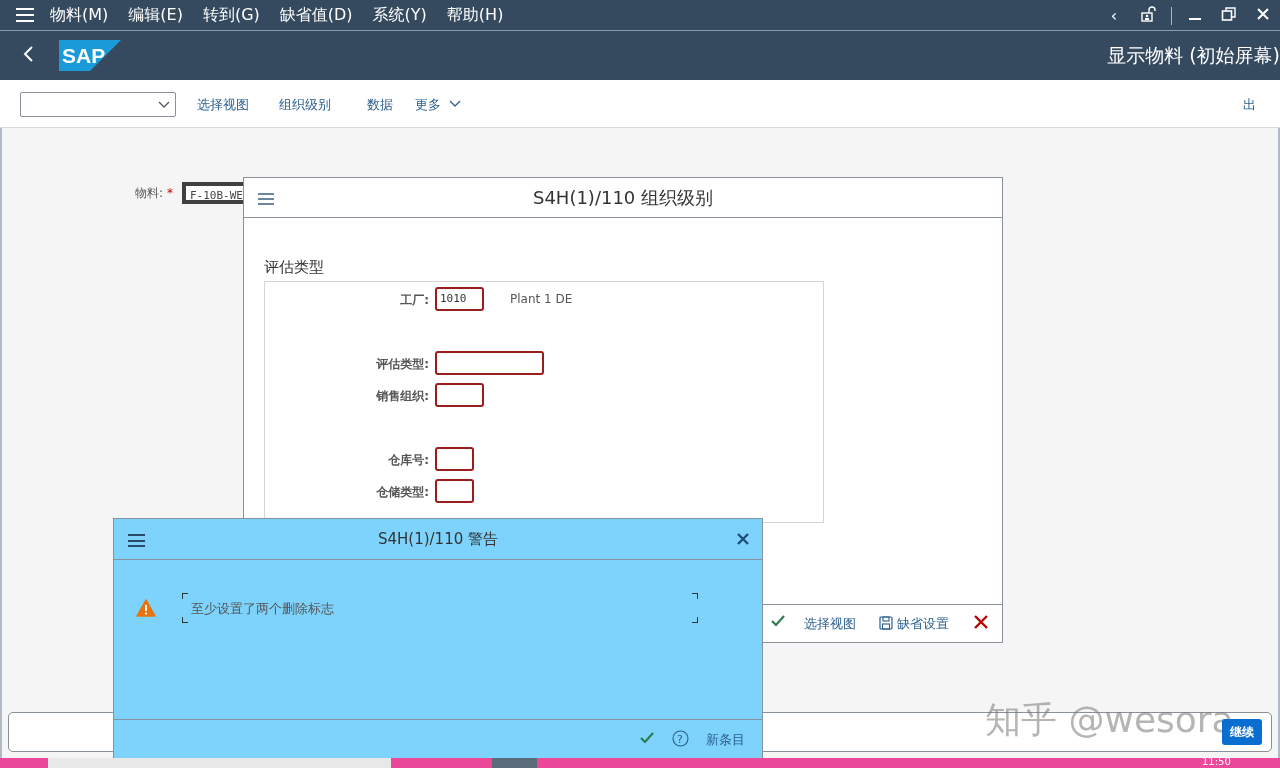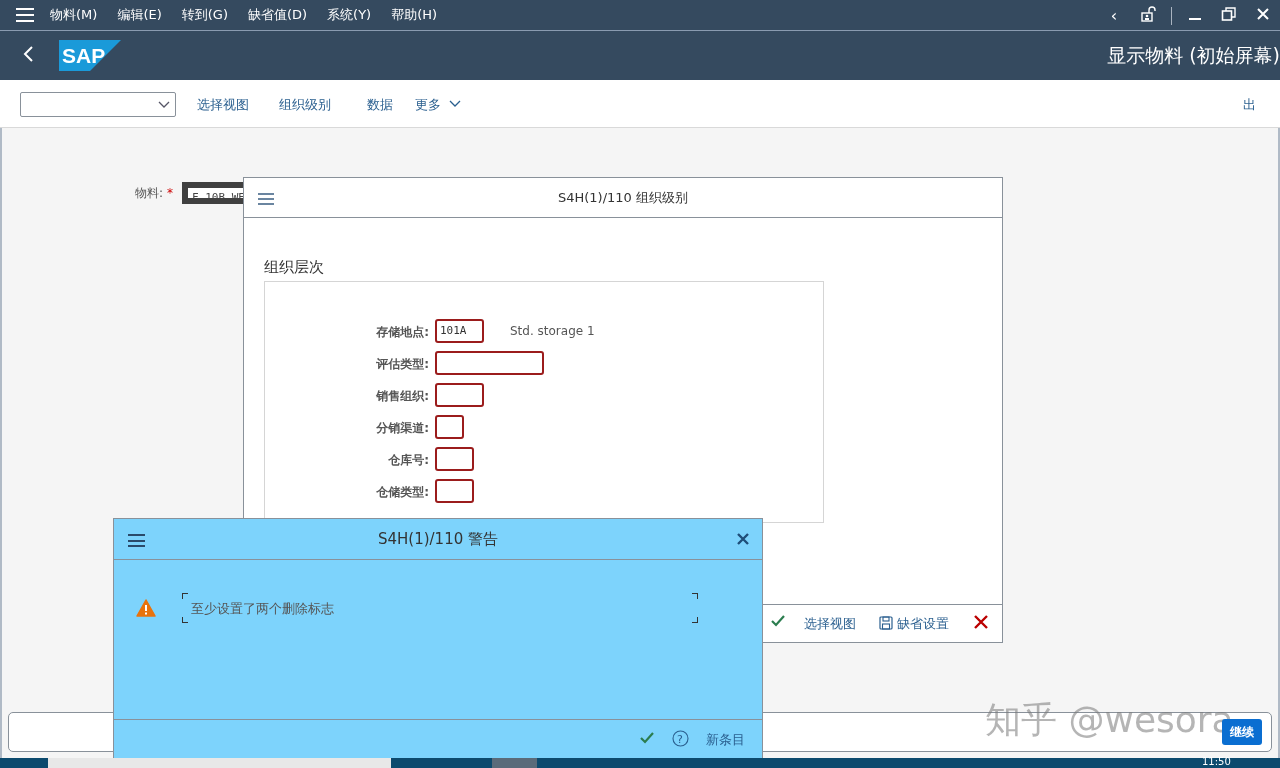--- a/index.html
+++ b/index.html
@@ -3,21 +3,21 @@
 <meta charset="utf-8">
 <style>
   * { box-sizing: border-box; margin: 0; padding: 0; }
   html, body { width: 1280px; height: 768px; overflow: hidden; }
   body { font-family: "DejaVu Sans", "Liberation Sans", sans-serif; background: #f5f5f5; position: relative; color: #333; }
 
   
   .menubar { position: absolute; left: 0; top: 0; width: 1280px; height: 31px; background: #354a5f; border-bottom: 1px solid #8a9bb0; display: flex; align-items: center; }
   .menubar .hamb { width: 18px; height: 14px; margin-left: 16px; display: flex; flex-direction: column; justify-content: space-between; cursor: pointer; }
   .menubar .hamb span { display: block; height: 2px; background: #fff; }
-  .menubar .menu-item { color: #fff; font-size: 13px; margin-left: 20px; cursor: pointer; white-space: nowrap; }
+  .menubar .menu-item { color: #fff; font-size: 16px; margin-left: 20px; cursor: pointer; white-space: nowrap; }
   .menubar .menu-item:first-of-type { margin-left: 16px; }
   .menubar .right { position: absolute; right: 0; top: 0; height: 31px; display: flex; align-items: center; }
   .menubar .right .ic { color: #fff; width: 34px; text-align: center; font-size: 16px; cursor: pointer; }
   .menubar .sep { width: 1px; height: 18px; background: #aab4c0; margin: 0 6px; }
 
   
   .titlebar { position: absolute; left: 0; top: 31px; width: 1280px; height: 49px; background: #354a5f; padding-left: 19px; }
   .titlebar .back { position: absolute; left: 22px; top: 12px; color: #fff; font-size: 22px; cursor: pointer; }
   .titlebar .logo { position: absolute; left: 59px; top: 9px; width: 62px; height: 31px; }
   .titlebar .title { position: absolute; left: 0; width: 1280px; top: 12px; text-align: right; color: #fff; font-size: 19px; }
@@ -28,28 +28,28 @@
   .toolbar .combo .chev { position: absolute; right: 5px; top: 2px; color: #556; font-size: 13px; }
   .toolbar .tb-btn { position: absolute; top: 16px; color: #0a6ed1; font-size: 13px; cursor: pointer; color: #2a5f8f; }
   .toolbar .exit { position: absolute; right: 24px; top: 16px; font-size: 13px; color: #2a5f8f; cursor: pointer; }
 
   .left-edge { position: absolute; left: 0; top: 128px; width: 2px; height: 630px; background: #b0bac6; }
   .right-edge { position: absolute; right: 0; top: 128px; width: 2px; height: 630px; background: #b0bac6; }
 
   
   .mat-label { position: absolute; left: 135px; top: 185px; font-size: 12px; color: #555; }
   .mat-label .req { color: #c00; }
-  .mat-input { position: absolute; left: 182px; top: 182px; width: 80px; height: 22px; border: 6px solid #404040; background: #fff; font-family: "DejaVu Sans Mono", monospace; font-size: 11px; padding: 3px 4px; color: #444; overflow: hidden; white-space: nowrap; }
+  .mat-input { position: absolute; left: 182px; top: 182px; width: 80px; height: 22px; border: 4px solid #404040; background: #fff; font-family: "DejaVu Sans Mono", monospace; font-size: 11px; padding: 3px 4px; color: #444; overflow: hidden; white-space: nowrap; }
 
   
   .dlg1 { position: absolute; left: 243px; top: 177px; width: 760px; height: 466px; background: #fff; border: 1px solid #89919a; }
   .dlg1 .hdr { height: 40px; border-bottom: 1px solid #89919a; position: relative; }
   .dlg1 .hdr .hamb { position: absolute; left: 14px; top: 15px; width: 16px; height: 12px; display: flex; flex-direction: column; justify-content: space-between; }
   .dlg1 .hdr .hamb span { height: 2px; background: #6a85a0; display: block; }
-  .dlg1 .hdr .t { text-align: center; line-height: 40px; font-size: 13px; color: #333; }
+  .dlg1 .hdr .t { text-align: center; line-height: 40px; font-size: 18px; color: #333; }
   .dlg1 .grp { position: absolute; left: 20px; top: 80px; font-size: 15px; color: #333; }
   .dlg1 .box { position: absolute; left: 20px; top: 103px; width: 560px; height: 242px; border: 1px solid #d5d5d5; }
   .row { position: absolute; height: 24px; }
   .row .lbl { position: absolute; width: 164px; text-align: right; font-size: 12px; font-weight: bold; color: #555; top: 5px; left: 0; }
   .row .inp { position: absolute; left: 170px; top: 0; height: 24px; border: 2px solid #9b1c1c; border-radius: 3px; background: #fff; font-family: "DejaVu Sans Mono", monospace; font-size: 11px; padding: 3px 3px; color: #333; }
   .row .desc { position: absolute; left: 245px; top: 5px; font-size: 12px; color: #555; white-space: nowrap; }
   .dlg1 .ftr { position: absolute; left: 0; bottom: 0; width: 758px; height: 38px; border-top: 1px solid #89919a; }
   .dlg1 .ftr .fitem { position: absolute; top: 10px; font-size: 13px; color: #2a5f8f; cursor: pointer; white-space: nowrap; }
 
   
@@ -67,21 +67,21 @@
   .dlg2 .msg .tr { right: 0; top: 0; border-width: 1px 1px 0 0; }
   .dlg2 .msg .br { right: 0; bottom: 0; border-width: 0 1px 1px 0; }
   .dlg2 .msg .text { position: absolute; left: 9px; top: 7px; font-size: 13px; color: #555; }
   .dlg2 .ftr { position: absolute; left: 0; top: 200px; width: 648px; height: 40px; border-top: 1px solid #89919a; }
   .dlg2 .ftr .fitem { position: absolute; top: 11px; font-size: 13px; color: #2a5f8f; cursor: pointer; }
 
   
   .statusbar { position: absolute; left: 8px; top: 712px; width: 1264px; height: 40px; border: 1px solid #89919a; border-radius: 5px; background: #fff; }
   .continue-btn { position: absolute; left: 1222px; top: 719px; width: 40px; height: 26px; background: #0a6ed1; color: #fff; font-size: 12px; border-radius: 3px; text-align: center; line-height: 26px; font-weight: bold; cursor: pointer; }
   .watermark { position: absolute; left: 985px; top: 696px; font-size: 36px; color: rgba(120,120,120,0.55); white-space: nowrap; }
-  .taskbar { position: absolute; left: 0; top: 758px; width: 1280px; height: 10px; background: #0c4a6e; }
+  .taskbar { position: absolute; left: 0; top: 758px; width: 1280px; height: 10px; background: #ec4899; }
   .taskbar .seg { position: absolute; top: 0; height: 10px; }
   .taskbar .clock { position: absolute; left: 1202px; top: -2px; color: #fff; font-size: 10px; }
 </style>
 </head>
 <body>
 
 <div class="menubar">
   <div class="hamb">
       <span></span>
       <span></span>
@@ -168,38 +168,34 @@
 
 <div class="dlg1">
   <div class="hdr">
     <div class="hamb">
         <span></span>
         <span></span>
         <span></span>
       </div>
     <div class="t">S4H(1)/110 组织级别</div>
   </div>
-  <div class="grp">组织层次</div>
+  <div class="grp">评估类型</div>
   <div class="box">
-    <div class="row" style="top:37px;left:0;width:558px;">
-      <span class="lbl">存储地点:</span>
-      <div class="inp" style="width:49px;">101A</div>
-      <span class="desc">Std. storage 1</span>
+    <div class="row" style="top:5px;left:0;width:558px;">
+      <span class="lbl">工厂:</span>
+      <div class="inp" style="width:49px;">1010</div>
+      <span class="desc">Plant 1 DE</span>
     </div>
     <div class="row" style="top:69px;left:0;width:558px;">
       <span class="lbl">评估类型:</span>
       <div class="inp" style="width:109px;"></div>
     </div>
     <div class="row" style="top:101px;left:0;width:558px;">
       <span class="lbl">销售组织:</span>
       <div class="inp" style="width:49px;"></div>
-    </div>
-    <div class="row" style="top:133px;left:0;width:558px;">
-      <span class="lbl">分销渠道:</span>
-      <div class="inp" style="width:29px;"></div>
     </div>
     <div class="row" style="top:197px;left:0;width:558px;">
       <span class="lbl">仓储类型:</span>
       <div class="inp" style="width:39px;"></div>
     </div>
     <div class="row" style="top:165px;left:0;width:558px;">
       <span class="lbl">仓库号:</span>
       <div class="inp" style="width:39px;"></div>
     </div>
   </div>

